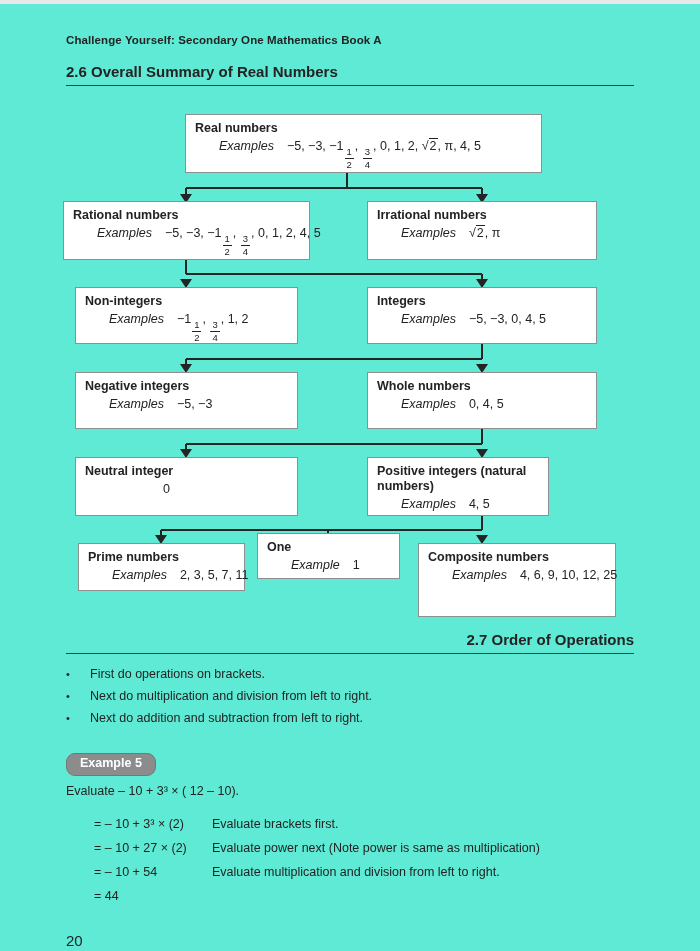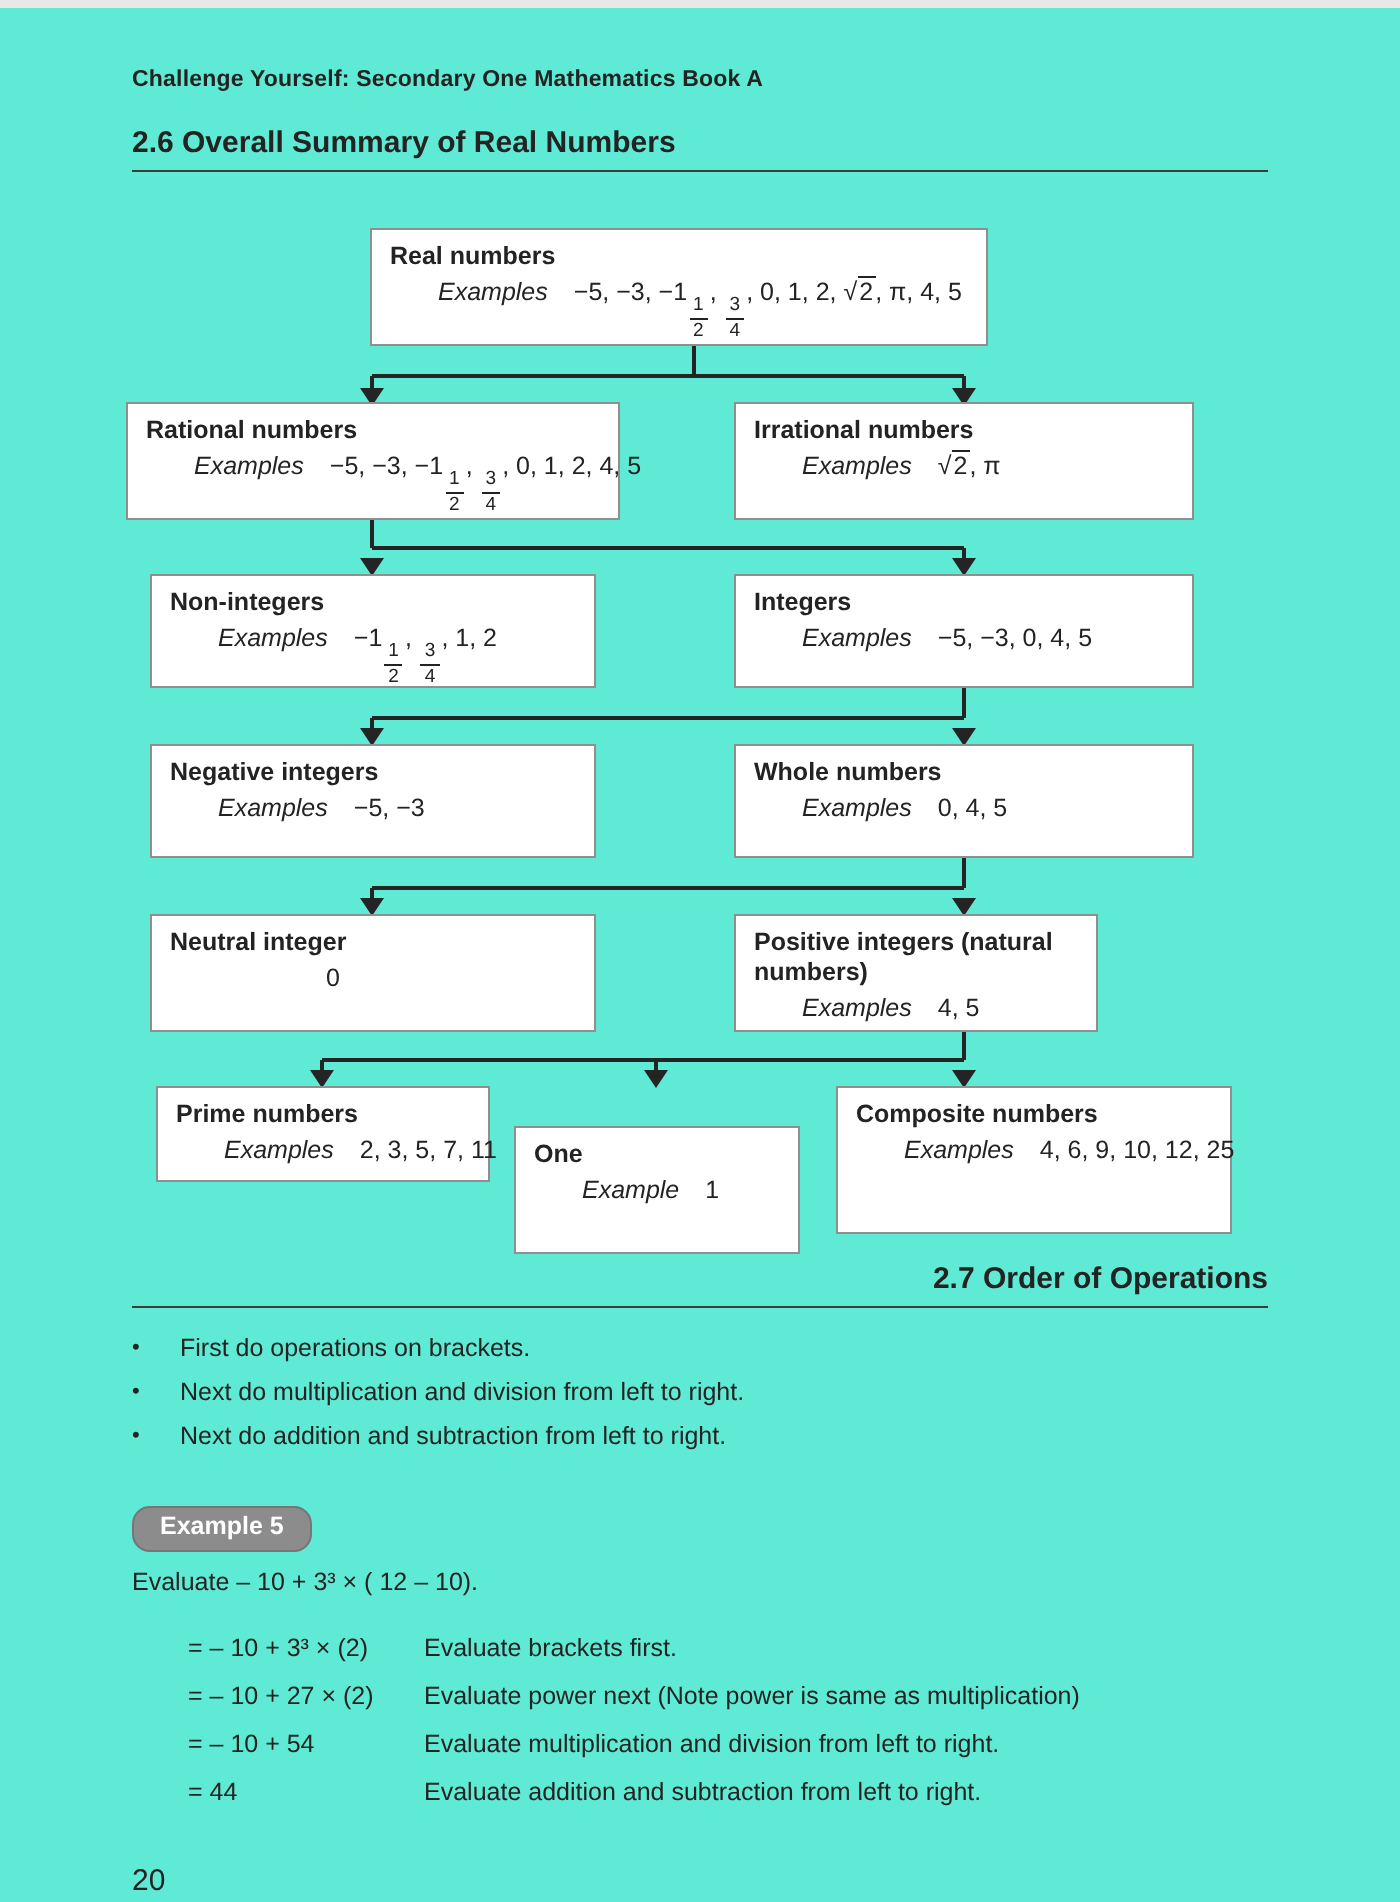--- a/index.html
+++ b/index.html
@@ -86,21 +86,21 @@
         <polygon points="180,257 192,257 186,266"></polygon>
         <polygon points="476,257 488,257 482,266"></polygon>
         <polygon points="180,342 192,342 186,351"></polygon>
         <polygon points="476,342 488,342 482,351"></polygon>
         <polygon points="155,428 167,428 161,437"></polygon>
         <polygon points="322,428 334,428 328,437"></polygon>
         <polygon points="476,428 488,428 482,437"></polygon>
       </g>
     </svg>
 
-    <div class="fc-box" style="left:185px;top:7px;width:309px;height:59px">
+    <div class="fc-box" style="left:185px;top:7px;width:357px;height:59px">
       <div class="fc-title">Real numbers</div>
       <div class="fc-ex"><span class="fc-label">Examples</span><span>−5, −3, −1<span class="frac">
               <span class="num">1</span>
               <span class="den">2</span>
             </span>, <span class="frac">
               <span class="num">3</span>
               <span class="den">4</span>
             </span>, 0, 1, 2, <span class="sqrt">√<span class="sqrt-arg">2</span></span>, π, 4, 5</span></div>
     </div>
 
@@ -154,21 +154,21 @@
     <div class="fc-box" style="left:367px;top:350px;width:182px;height:59px">
       <div class="fc-title">Positive integers (natural numbers)</div>
       <div class="fc-ex"><span class="fc-label">Examples</span><span>4, 5</span></div>
     </div>
 
     <div class="fc-box" style="left:78px;top:436px;width:167px;height:48px">
       <div class="fc-title">Prime numbers</div>
       <div class="fc-ex"><span class="fc-label">Examples</span><span>2, 3, 5, 7, 11</span></div>
     </div>
 
-    <div class="fc-box" style="left:257px;top:456px;width:143px;height:64px">
+    <div class="fc-box" style="left:257px;top:426px;width:143px;height:46px">
       <div class="fc-title">One</div>
       <div class="fc-ex"><span class="fc-label">Example</span><span>1</span></div>
     </div>
 
     <div class="fc-box" style="left:418px;top:436px;width:198px;height:74px">
       <div class="fc-title">Composite numbers</div>
       <div class="fc-ex"><span class="fc-label">Examples</span><span>4, 6, 9, 10, 12, 25</span></div>
     </div>
 
   </div>
@@ -202,19 +202,18 @@
     <div class="step">
       <span class="step-expr">= – 10 + 27 × (2)</span>
       <span class="step-note">Evaluate power next (Note power is same as multiplication)</span>
     </div>
     <div class="step">
       <span class="step-expr">= – 10 + 54</span>
       <span class="step-note">Evaluate multiplication and division from left to right.</span>
     </div>
     <div class="step">
       <span class="step-expr">= 44</span>
-      <span class="step-note">Evaluate addition and subtraction from left to right.</span>
     </div>
   </div>
 
   <div class="page-number">20</div>
 
 </div>
 
 </body></html>

